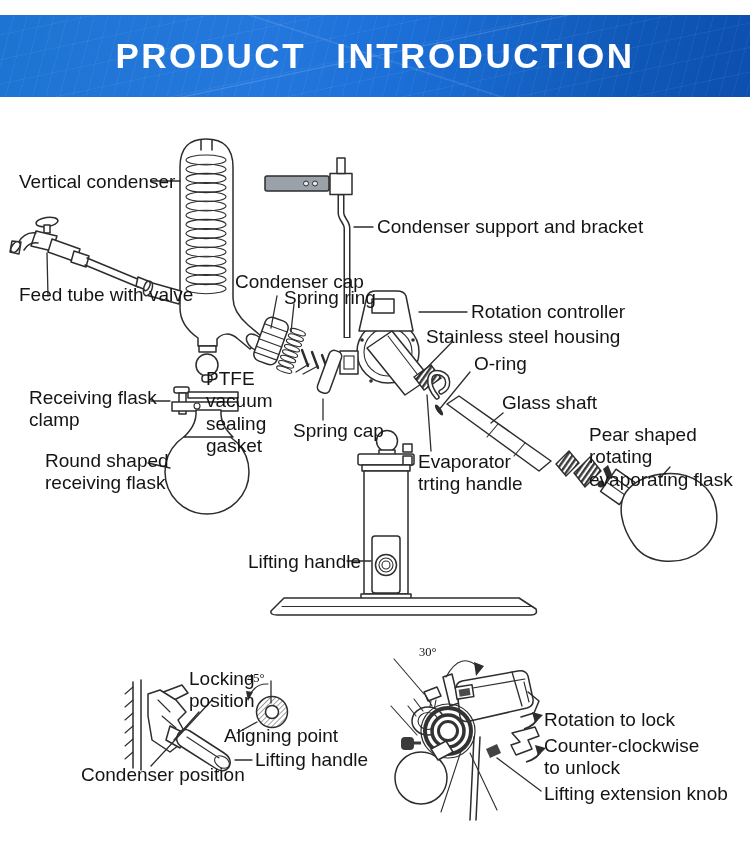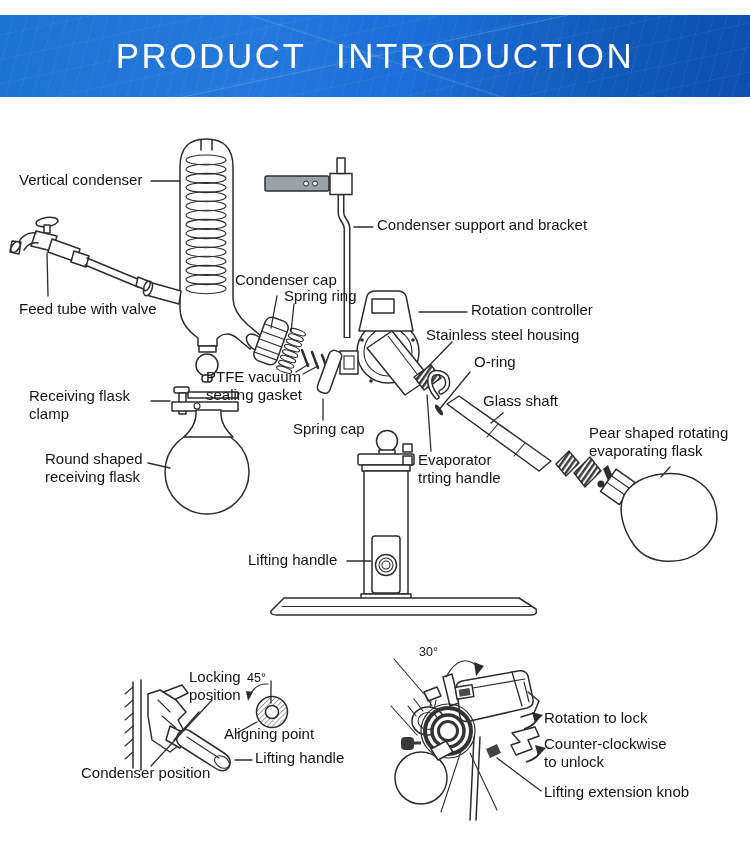--- a/index.html
+++ b/index.html
@@ -6,31 +6,31 @@
   .page{position:relative;width:750px;height:843px;background:#ffffff;overflow:hidden;
         font-family:"Liberation Sans",sans-serif;}
   .banner{position:absolute;left:0;top:15px;width:750px;height:82px;
     background:
       linear-gradient(168deg, transparent 49.6%, rgba(255,255,255,.16) 50%, transparent 50.5%),
       linear-gradient(18deg, transparent 49.6%, rgba(255,255,255,.12) 50%, transparent 50.5%),
       repeating-linear-gradient(105deg, rgba(255,255,255,.05) 0 1px, transparent 1px 13px),
       repeating-linear-gradient(-12deg, rgba(255,255,255,.05) 0 1px, transparent 1px 24px),
       linear-gradient(100deg,#1e74d2 0%, #2478dd 35%, #1b6ed6 55%, #0f57b6 85%, #0d4fae 100%);
     display:flex;align-items:center;justify-content:center;}
-  .banner-title{color:#ffffff;font-weight:normal;font-size:35px;letter-spacing:2.5px;
+  .banner-title{color:#ffffff;font-weight:bold;font-size:35px;letter-spacing:2.5px;
     word-spacing:18px;white-space:nowrap;}
   svg.art{position:absolute;left:0;top:0;}
   .ln{stroke:#2d2d2d;stroke-width:1.5;fill:none;stroke-linecap:round;stroke-linejoin:round;}
   .thin{stroke:#2d2d2d;stroke-width:1.1;fill:none;stroke-linecap:round;}
   .wh{fill:#ffffff;stroke:#2d2d2d;stroke-width:1.5;stroke-linejoin:round;}
   .dk{fill:#2d2d2d;stroke:none;}
   .ptr{stroke:#2d2d2d;stroke-width:1.3;fill:none;stroke-linecap:round;}
-  .label{position:absolute;font-size:15px;line-height:1.18;color:#141414;
+  .label{position:absolute;font-size:19px;line-height:1.18;color:#141414;
     white-space:pre-line;z-index:3;}
-  .label.small{font-size:12.5px;}
+  .label.small{font-size:12.5px;font-family:Liberation Serif, serif;}
   .label.center{text-align:left;width:118px;}
 </style>
 </head>
 <body>
 
 <div class="page">
 
   <div class="banner">
     <span class="banner-title">PRODUCT INTRODUCTION</span>
   </div>
@@ -254,30 +254,30 @@
       <path class="ptr" d="M512,672 L522,706"></path>
       <path d="M524,729 Q536,725 538,717" stroke="#2d2d2d" stroke-width="1.8" fill="none"></path>
       <polygon class="dk" points="532,712 543,715 535,723"></polygon>
       <path d="M526,762 Q539,758 541,750" stroke="#2d2d2d" stroke-width="1.8" fill="none"></path>
       <polygon class="dk" points="535,745 546,748 538,756"></polygon>
       <path class="ptr" d="M497,758 L541,791"></path>
     </g>
   </svg>
 
   <div class="label" style="left:19px;top:171px">Vertical condenser</div>
-  <div class="label" style="left:19px;top:300px">Feed tube with valve</div>
+  <div class="label" style="left:19px;top:284px">Feed tube with valve</div>
   <div class="label" style="left:235px;top:271px">Condenser cap</div>
   <div class="label" style="left:284px;top:287px">Spring ring</div>
   <div class="label" style="left:377px;top:216px">Condenser support and bracket</div>
   <div class="label" style="left:471px;top:301px">Rotation controller</div>
   <div class="label" style="left:426px;top:326px">Stainless steel housing</div>
   <div class="label" style="left:474px;top:353px">O-ring</div>
   <div class="label center" style="left:206px;top:368px">PTFE vacuum
 sealing gasket</div>
-  <div class="label" style="left:483px;top:392px">Glass shaft</div>
+  <div class="label" style="left:502px;top:392px">Glass shaft</div>
   <div class="label" style="left:29px;top:387px">Receiving flask
 clamp</div>
   <div class="label" style="left:45px;top:450px">Round shaped
 receiving flask</div>
   <div class="label" style="left:293px;top:420px">Spring cap</div>
   <div class="label" style="left:589px;top:424px">Pear shaped rotating
 evaporating flask</div>
   <div class="label" style="left:418px;top:451px">Evaporator
 trting handle</div>
   <div class="label" style="left:248px;top:551px">Lifting handle</div>

